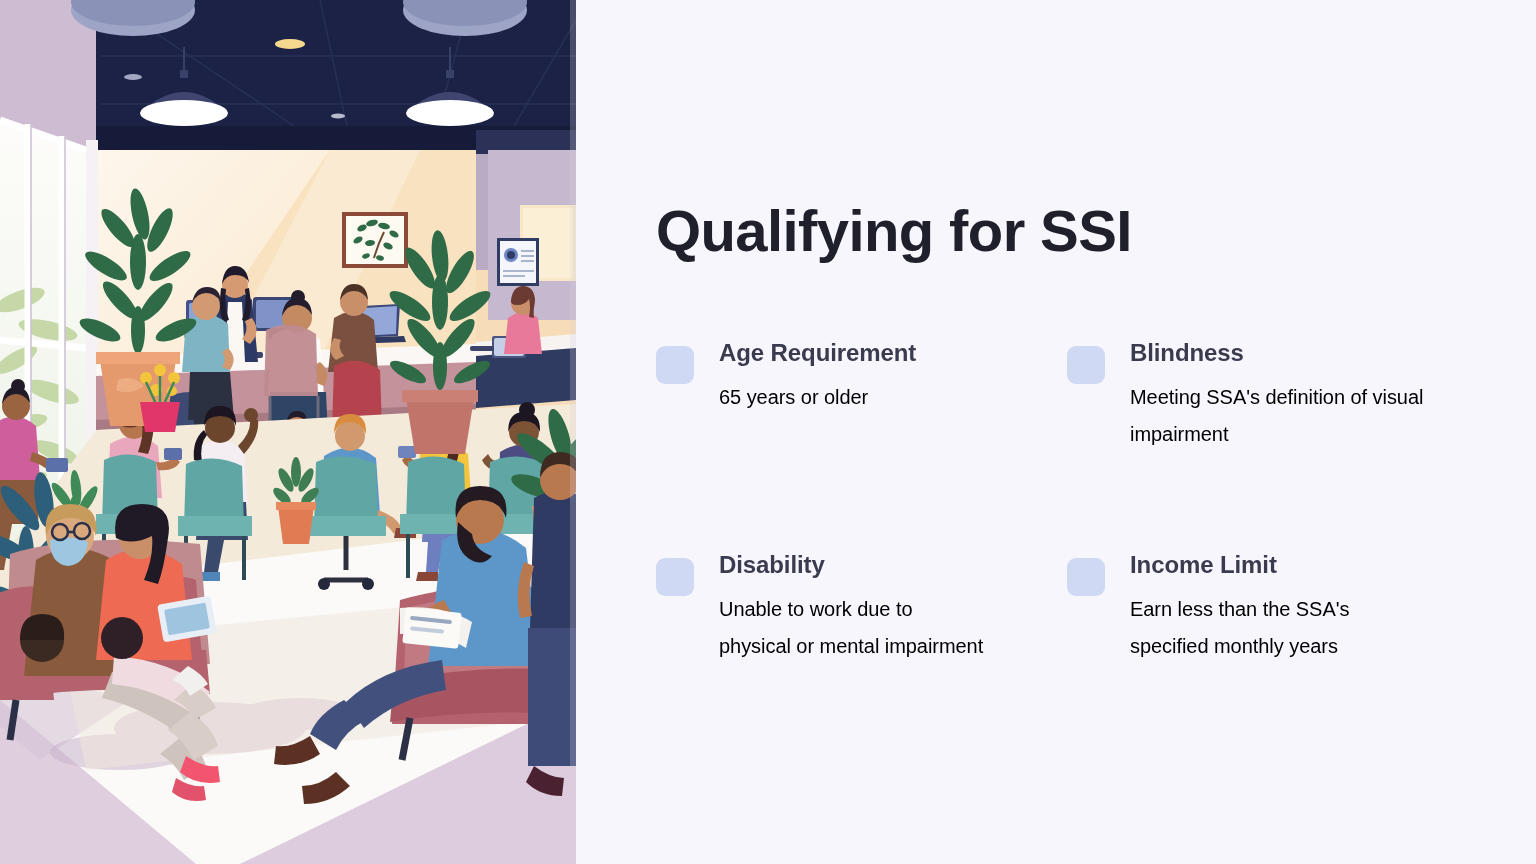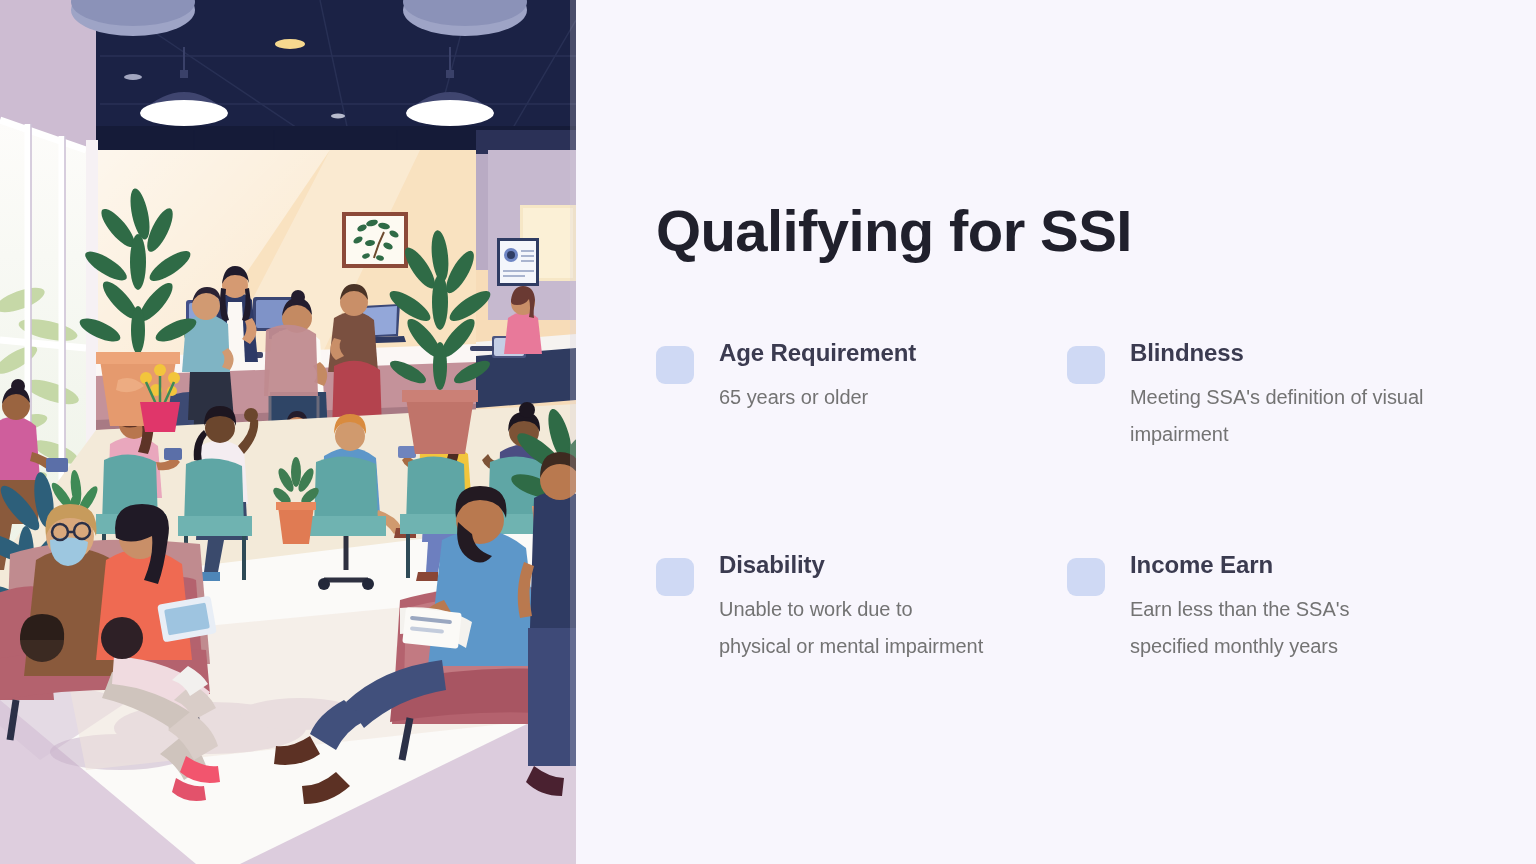--- a/index.html
+++ b/index.html
@@ -79,21 +79,21 @@
     font-weight:700;
     color:#3b3b50;
     line-height:1.25;
     letter-spacing:-0.1px;
     margin:0 0 11px 0;
   }
 
   .feature-desc {
     font-size:20px;
     font-weight:400;
-    color:#737373;
+    color:#000000;
     line-height:1.85;
     letter-spacing:-0.05px;
     max-width:300px;
   }
   .feature-item.col2 .feature-desc { max-width:265px; }
   .feature-item.wide .feature-desc { max-width:320px; }
 </style>
 </head>
 <body>
 
@@ -669,19 +669,19 @@
       </div>
 
       <div class="feature-item col2">
         <span class="feature-icon"></span>
         <div class="feature-heading">Disability</div>
         <div class="feature-desc">Unable to work due to physical or mental impairment</div>
       </div>
 
       <div class="feature-item col2">
         <span class="feature-icon"></span>
-        <div class="feature-heading">Income Earn</div>
+        <div class="feature-heading">Income Limit</div>
         <div class="feature-desc">Earn less than the SSA's specified monthly years</div>
       </div>
 
     </div>
   </div>
 </div>
 
 </body></html>

